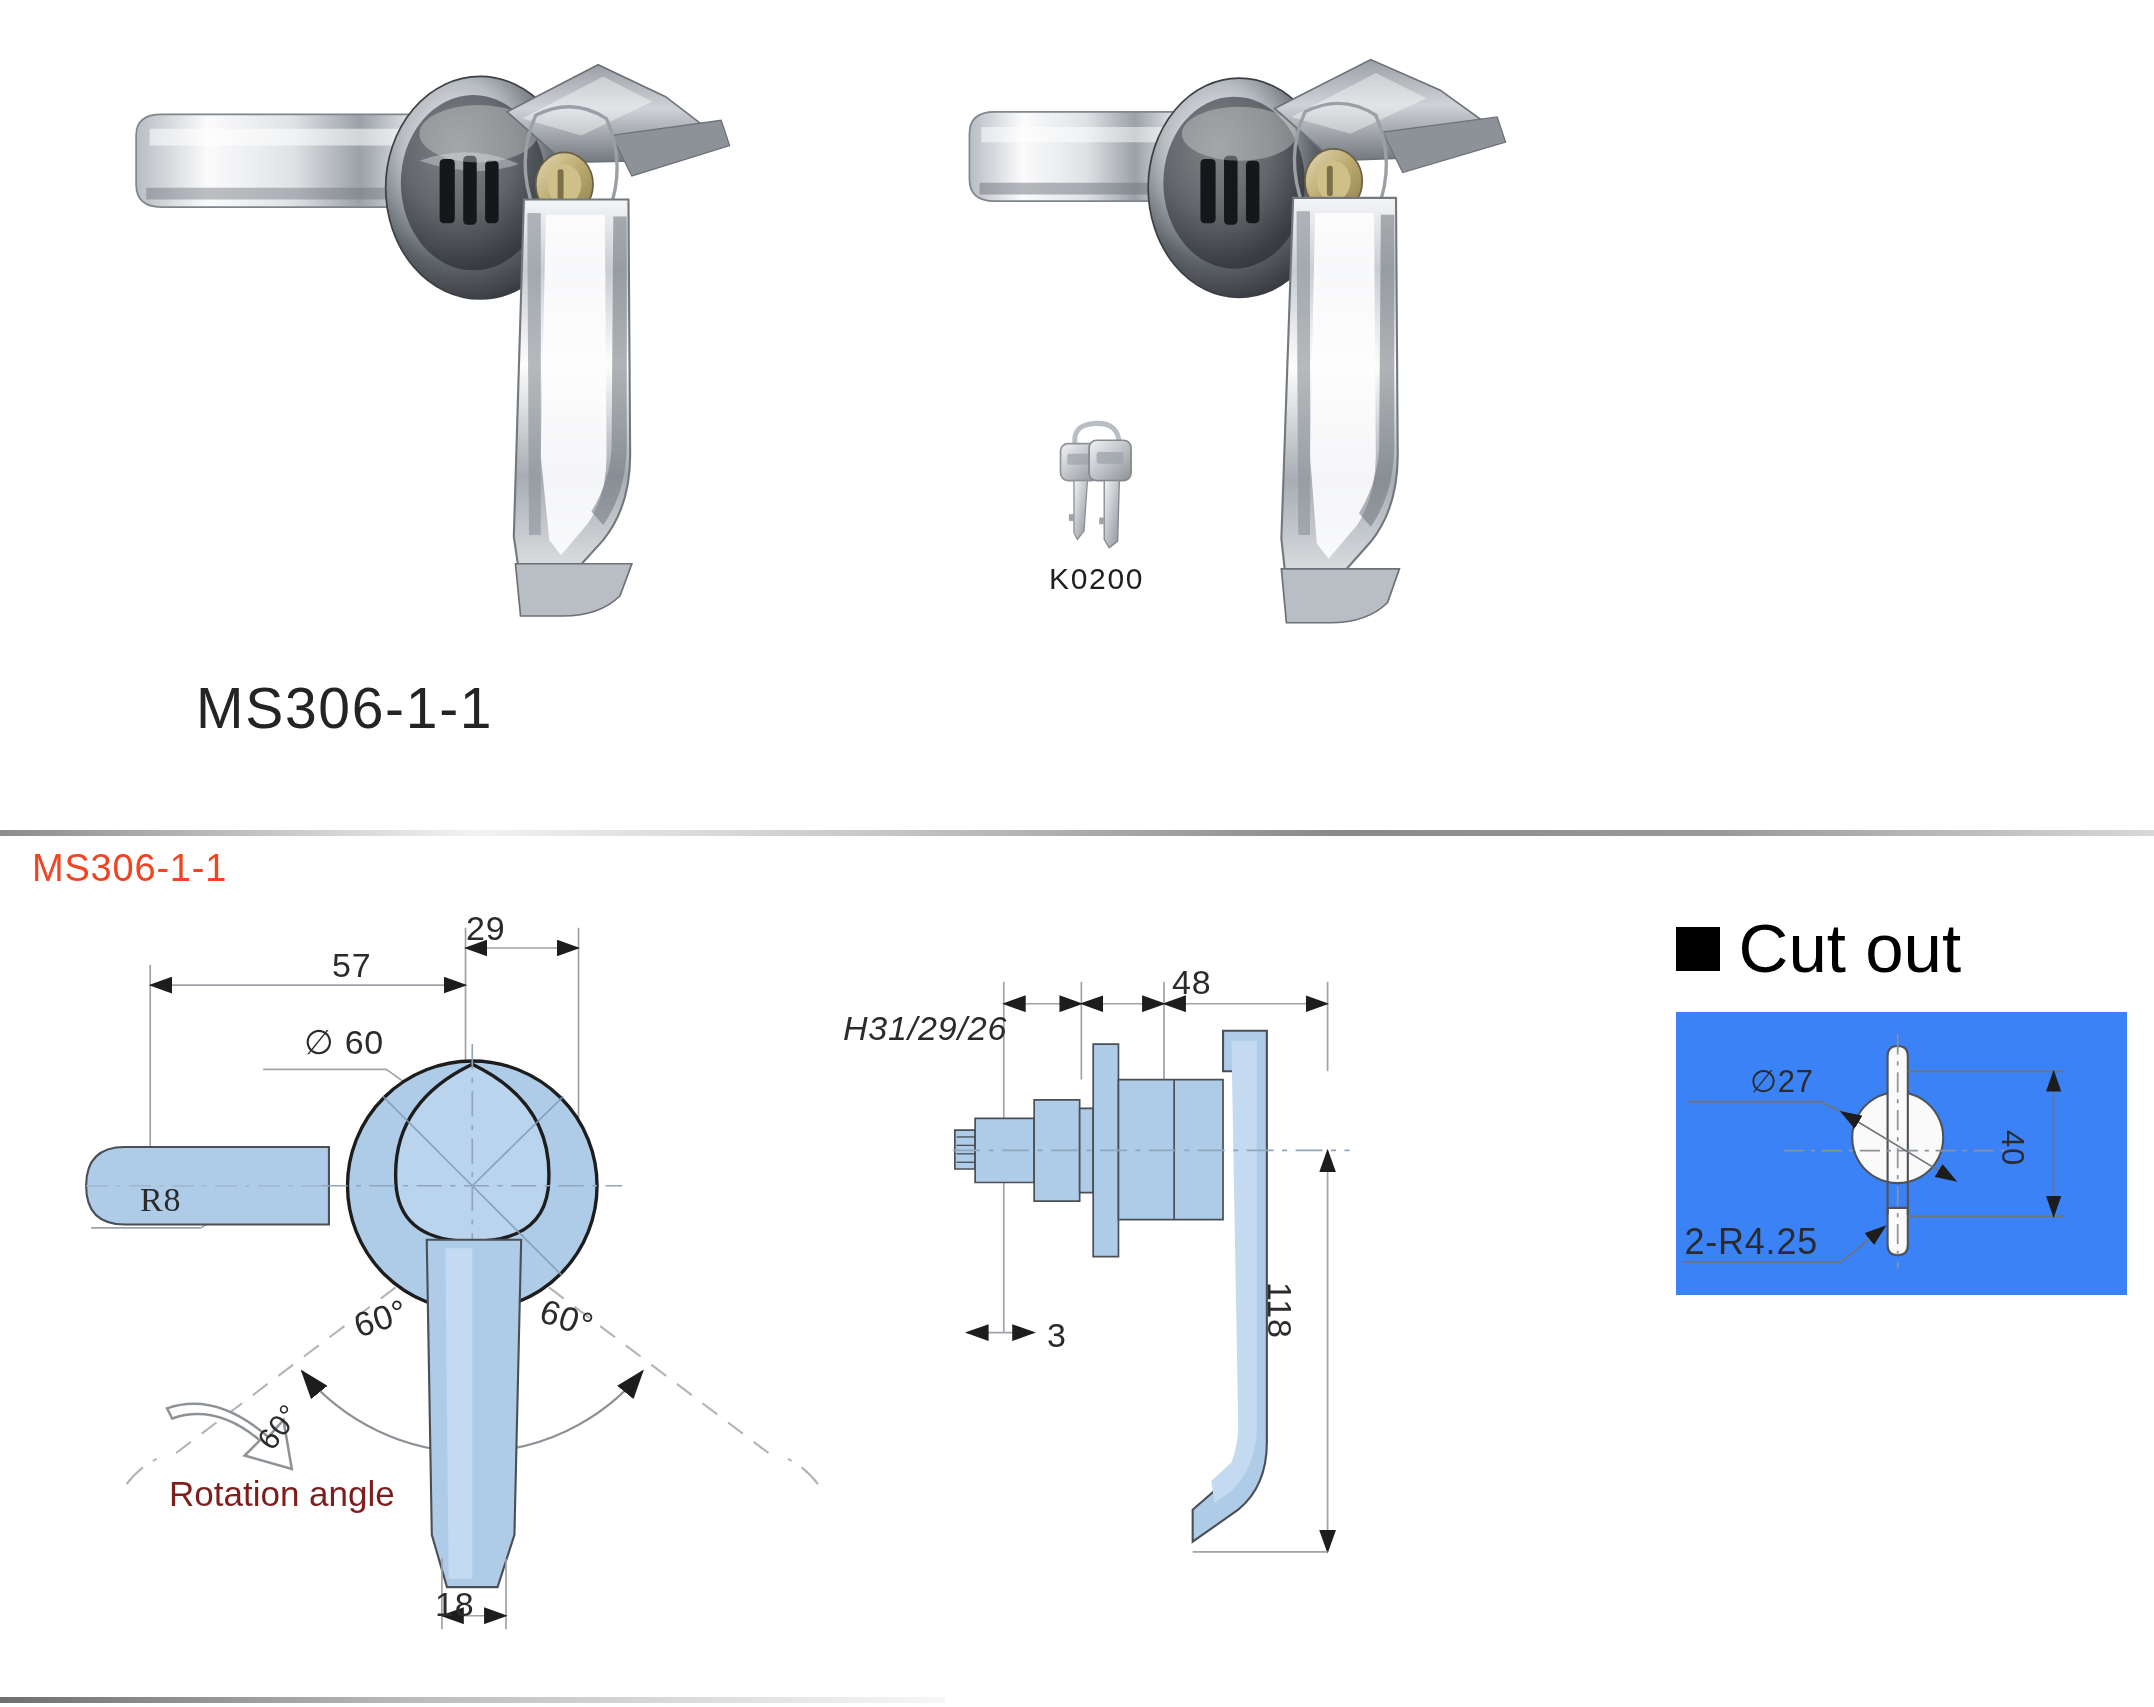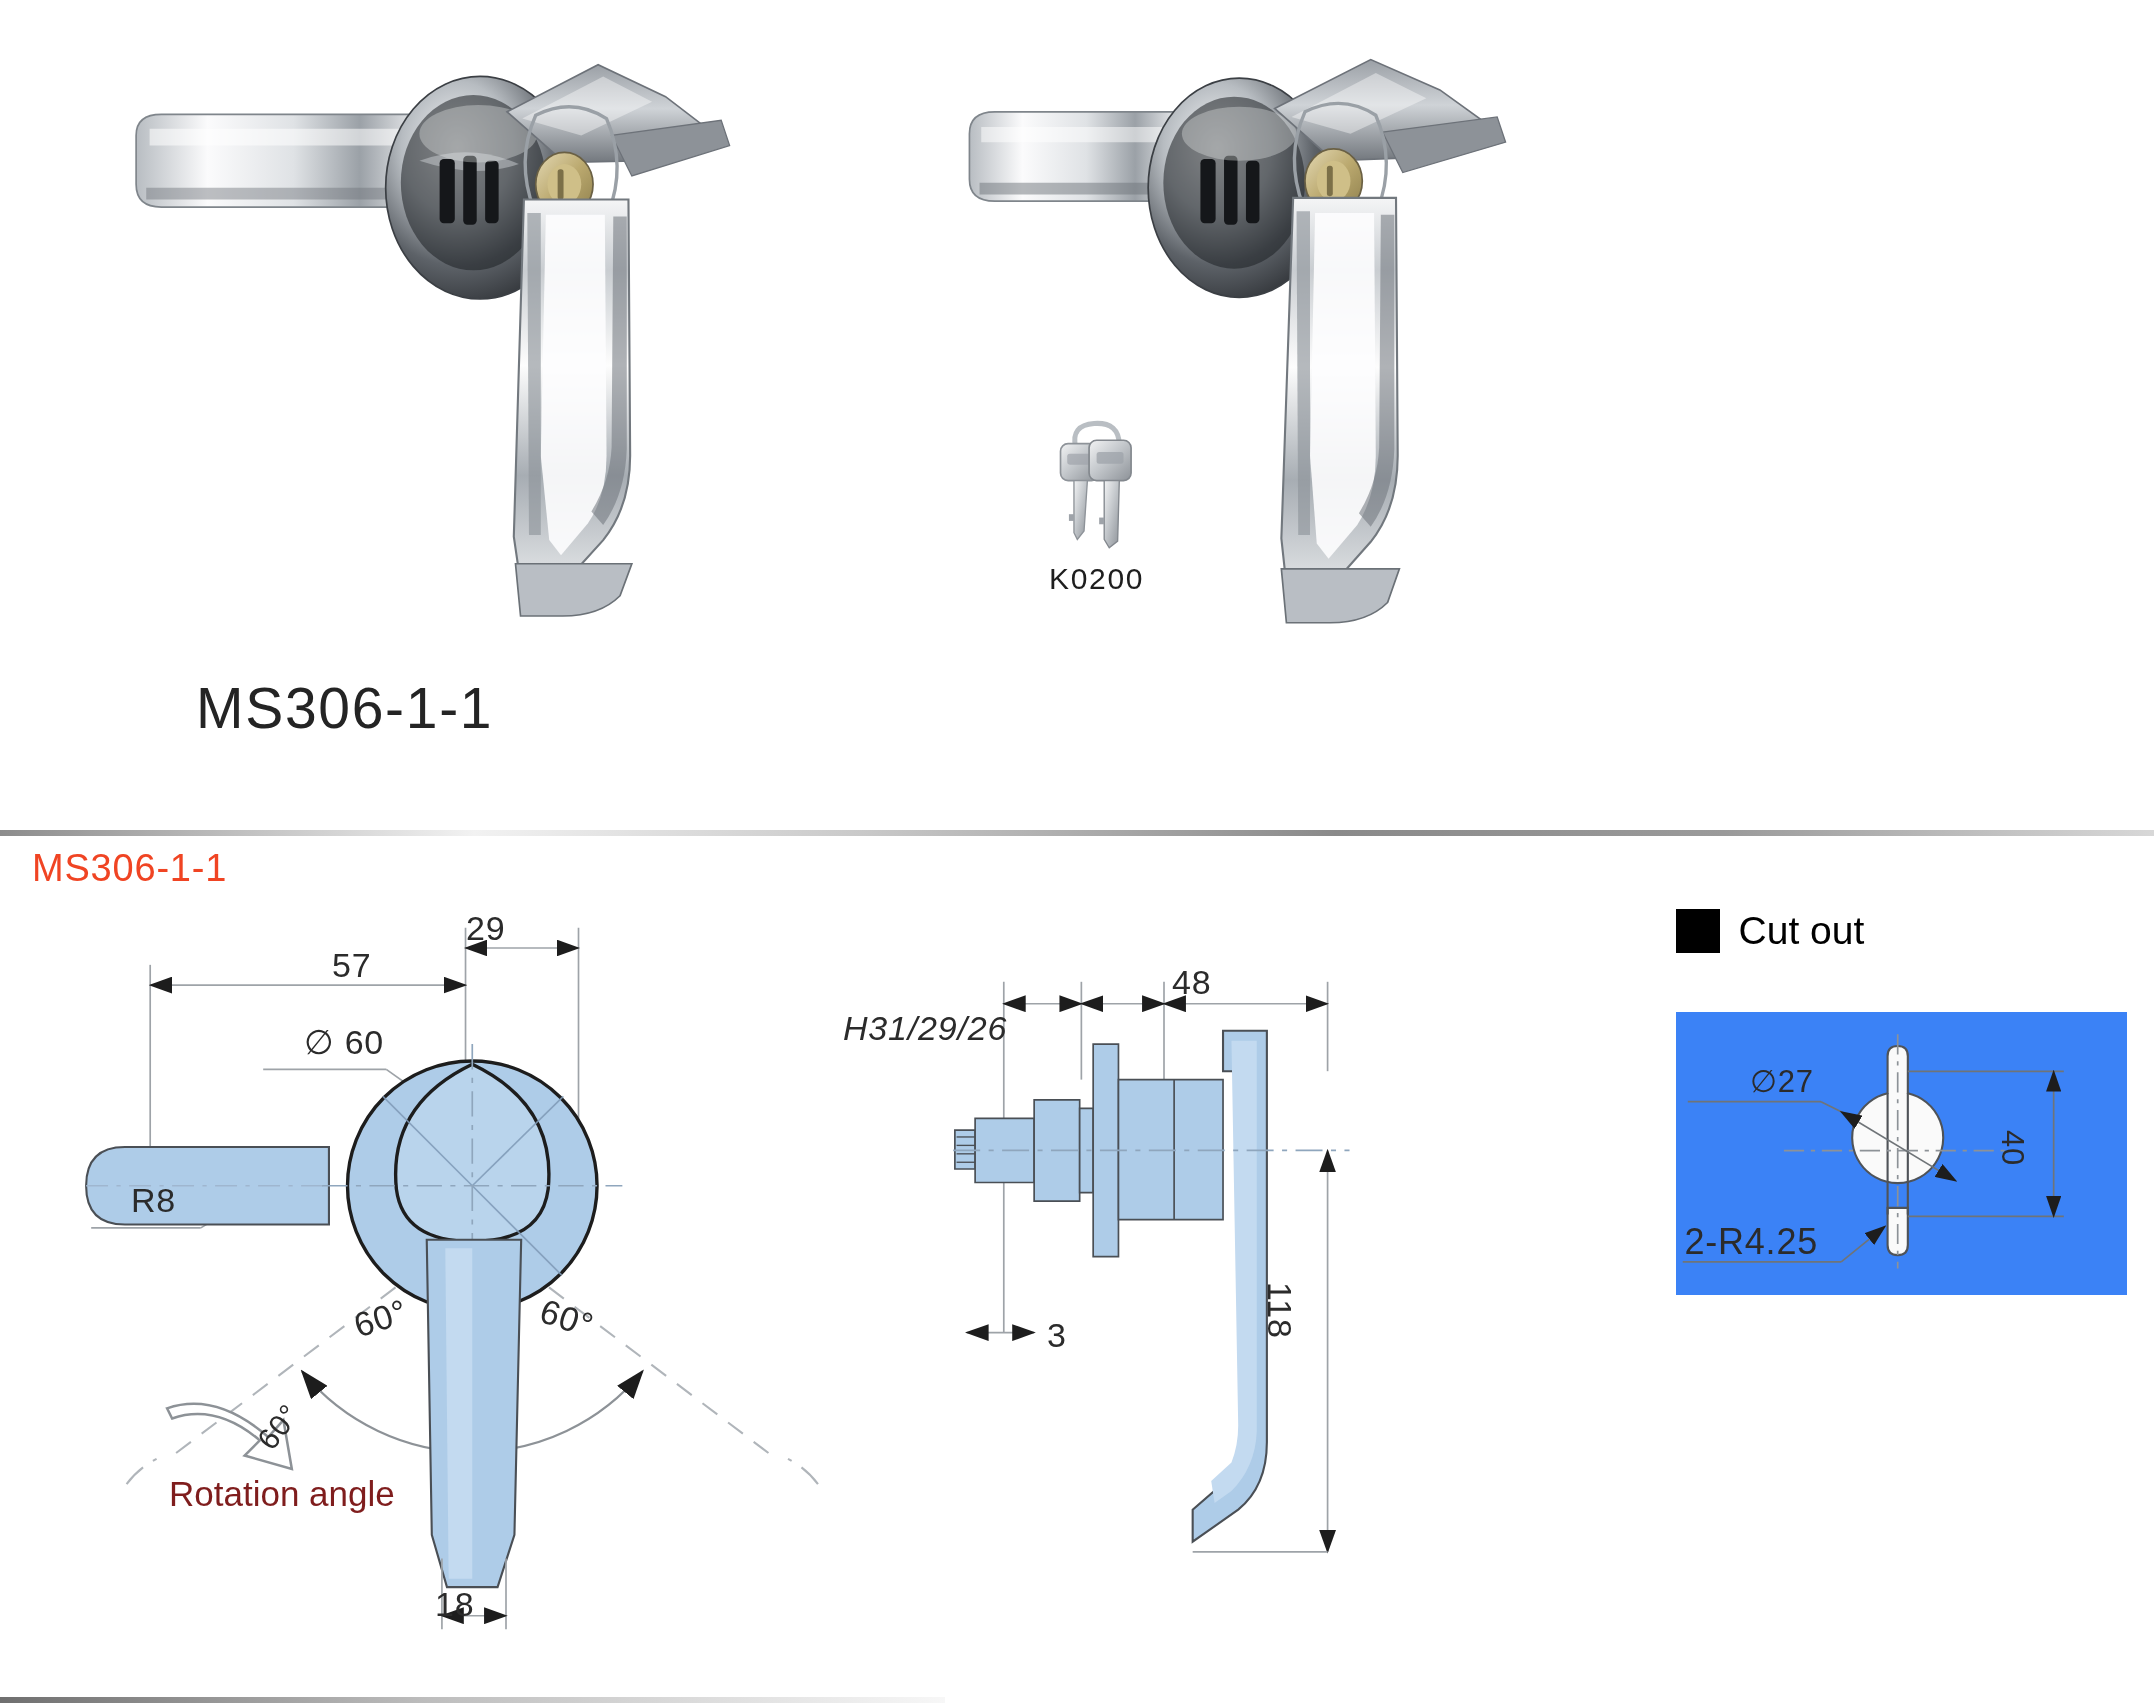--- a/index.html
+++ b/index.html
@@ -28,21 +28,21 @@
       letter-spacing:0.8px;font-family:"Liberation Sans",sans-serif;}
 
   
   .dim-text{position:absolute;font-family:"Liberation Sans",sans-serif;
       font-size:34px;color:#2b2b2b;white-space:nowrap;letter-spacing:0.8px;}
   .dim-text.v{transform-origin:0 0;}
 
   
   #cutout-header{position:absolute;left:1676px;top:909px;display:flex;align-items:center;gap:18.6px;}
   #cutout-square{width:44px;height:44px;background:#000;}
-  #cutout-title{font-size:39px;color:#000;font-family:"Liberation Sans",sans-serif;}
+  #cutout-title{font-size:69px;color:#000;font-family:"Liberation Sans",sans-serif;}
   #cutout-panel{position:absolute;left:1676px;top:1012px;width:451px;height:283px;background:#3b82f6;}
 
   #rot-label{position:absolute;left:169px;top:1474px;font-size:35px;color:#7f1d1d;
       font-family:"Liberation Sans",sans-serif;}
 
   svg{display:block;}
 </style>
 </head>
 <body>
 
@@ -256,21 +256,21 @@
   </g>
 
   <g transform="translate(100,600)">
     <path d="M8,10 q58,-20 120,34 l18,-20 l10,58 l-56,-16 l18,-18 q-52,-44 -104,-26 Z" fill="#ffffff" stroke="#8d9297" stroke-width="3"></path>
   </g>
 </svg>
 
 <div class="dim-text nosel" style="left:332px;top:946px;">57</div>
 <div class="dim-text nosel" style="left:466px;top:909px;">29</div>
 <div class="dim-text nosel" style="left:304px;top:1022px;">∅ 60</div>
-<div class="dim-text nosel" style="left:131px;top:1181px;">R8</div>
+<div class="dim-text nosel" style="left:140px;top:1181px;font-family:Liberation Serif, serif;">R8</div>
 <div class="dim-text nosel" style="left:435px;top:1585px;">18</div>
 <div class="dim-text nosel" style="left:354px;top:1299px;transform:rotate(-18deg);">60°</div>
 <div class="dim-text nosel" style="left:540px;top:1299px;transform:rotate(18deg);">60°</div>
 <div class="dim-text nosel" style="left:255px;top:1410px;transform:rotate(-52deg);font-size:30px;">60°</div>
 <div id="rot-label" class="nosel">Rotation angle</div>
 
 <svg class="abs" style="left:953px;top:970px;" width="422" height="624" viewBox="0 0 500 740">
   <defs>
     <marker id="ar2" markerWidth="14" markerHeight="10" refX="13" refY="5" orient="auto">
       <path d="M0,0 L14,5 L0,10 z" fill="#1d1d1d"></path>

